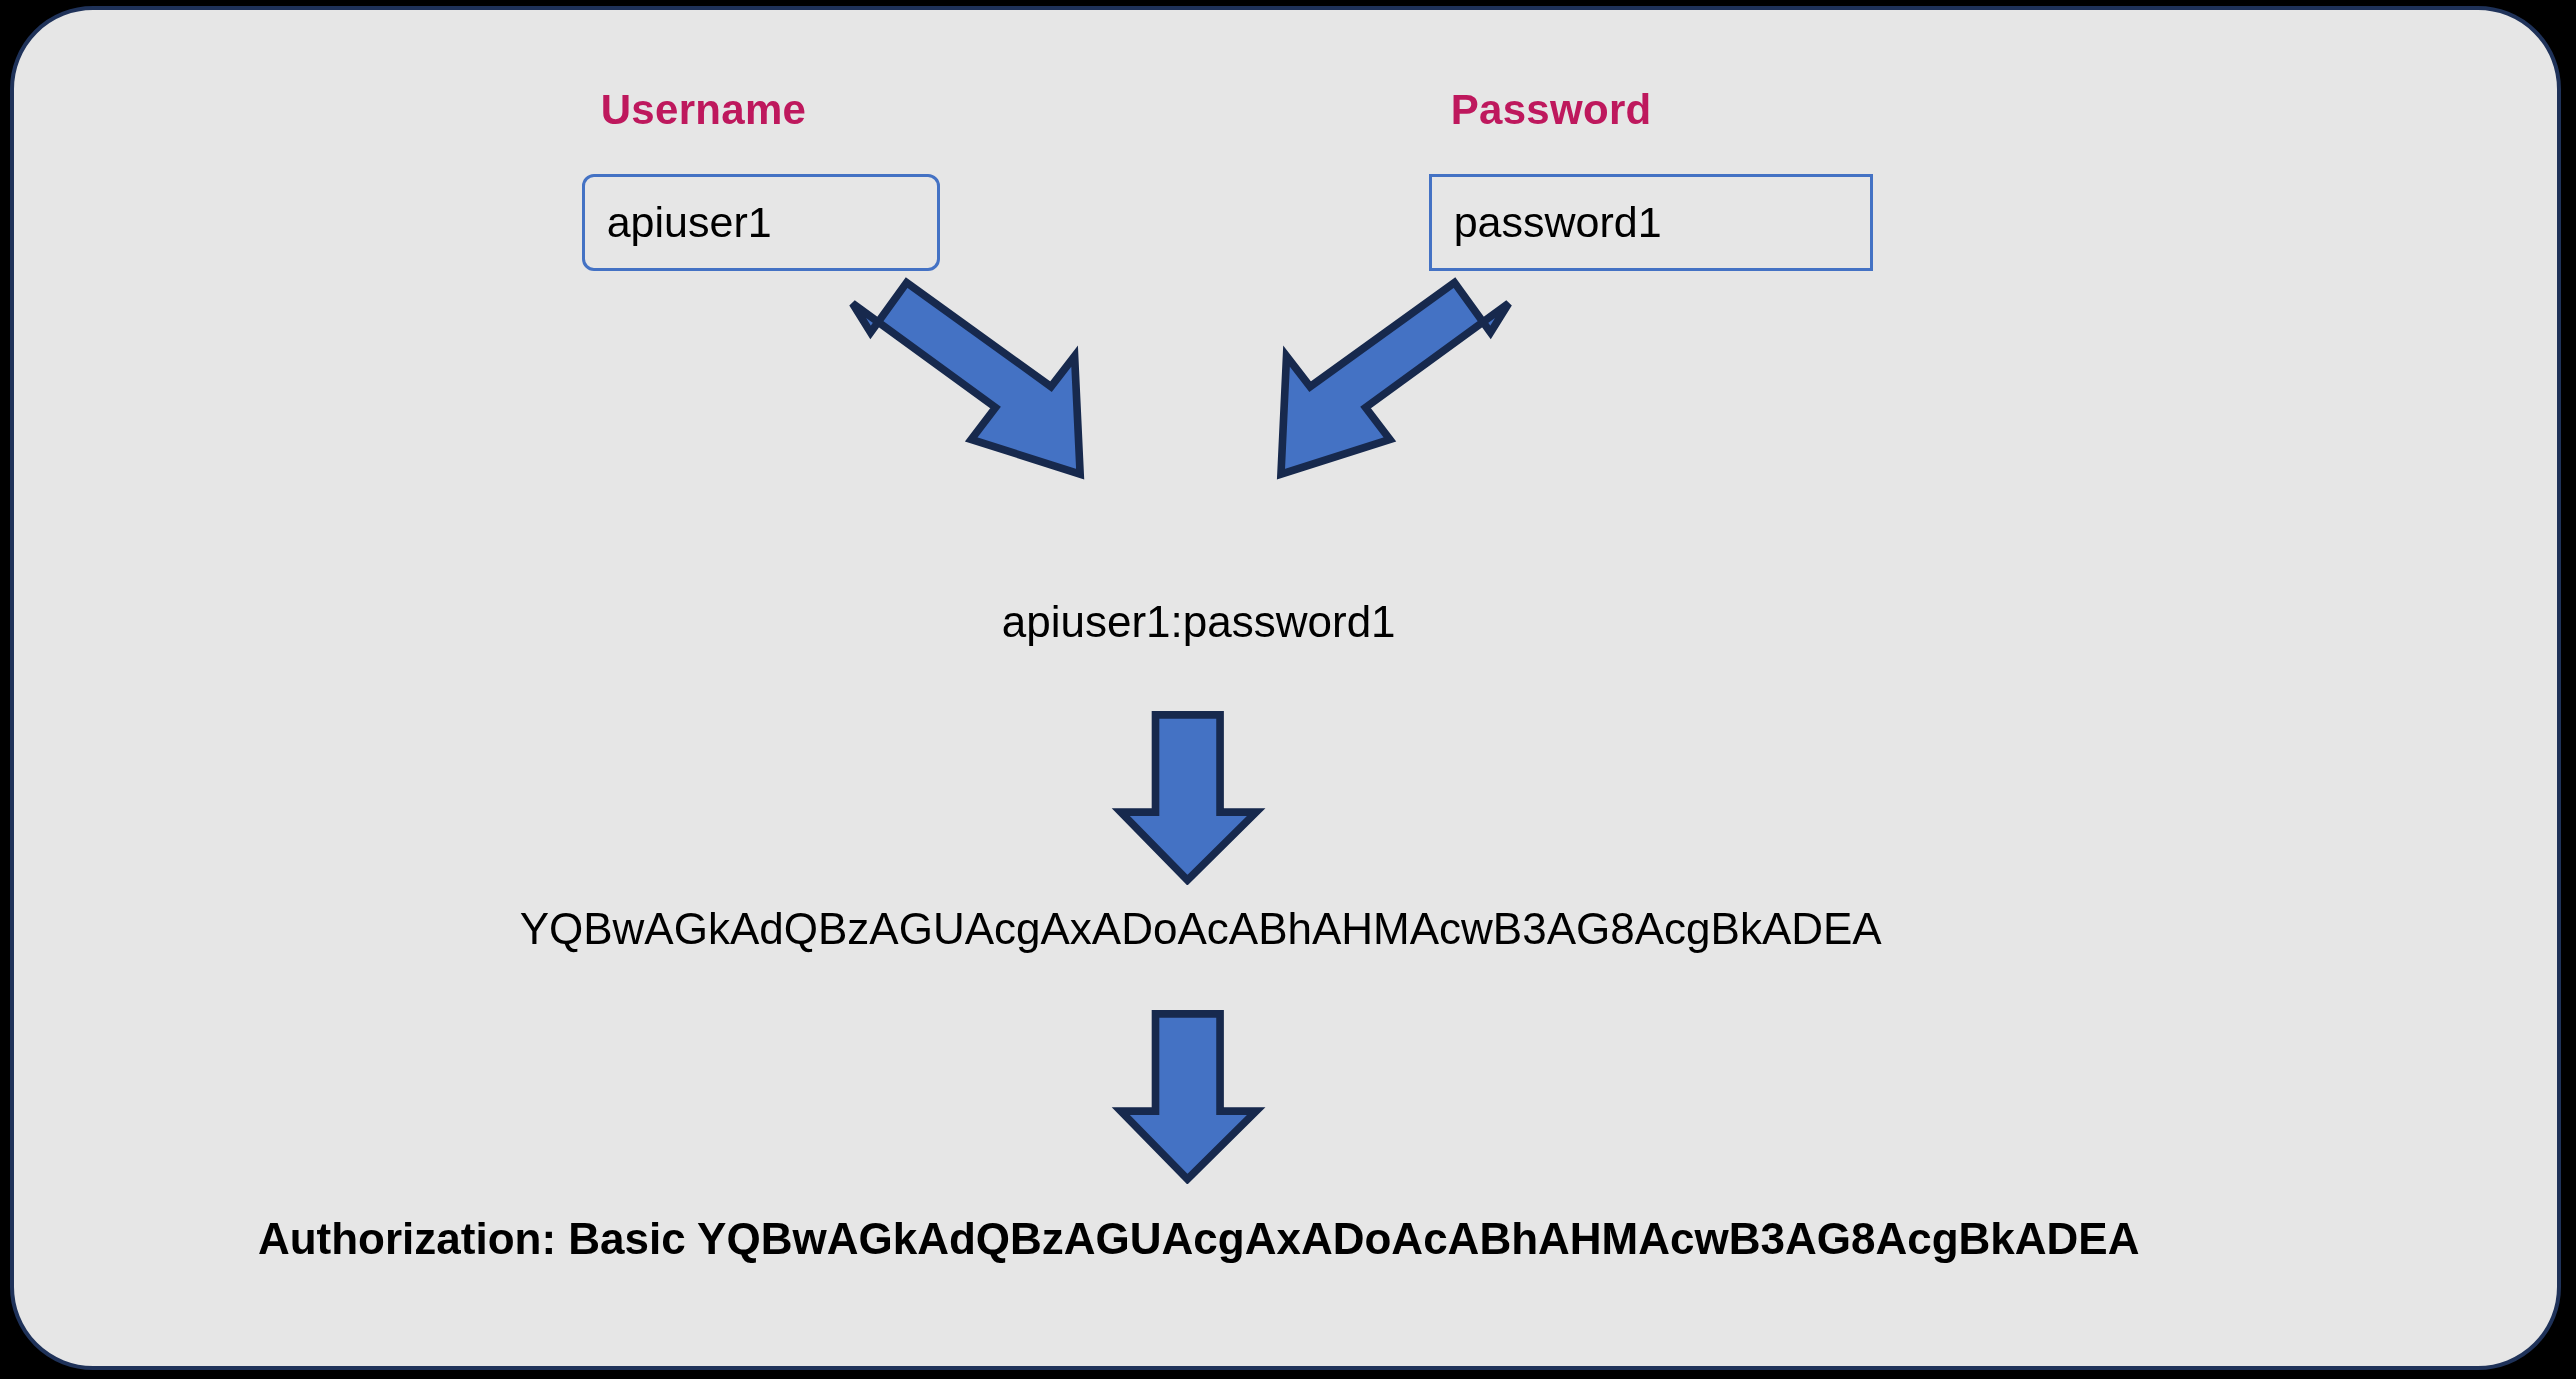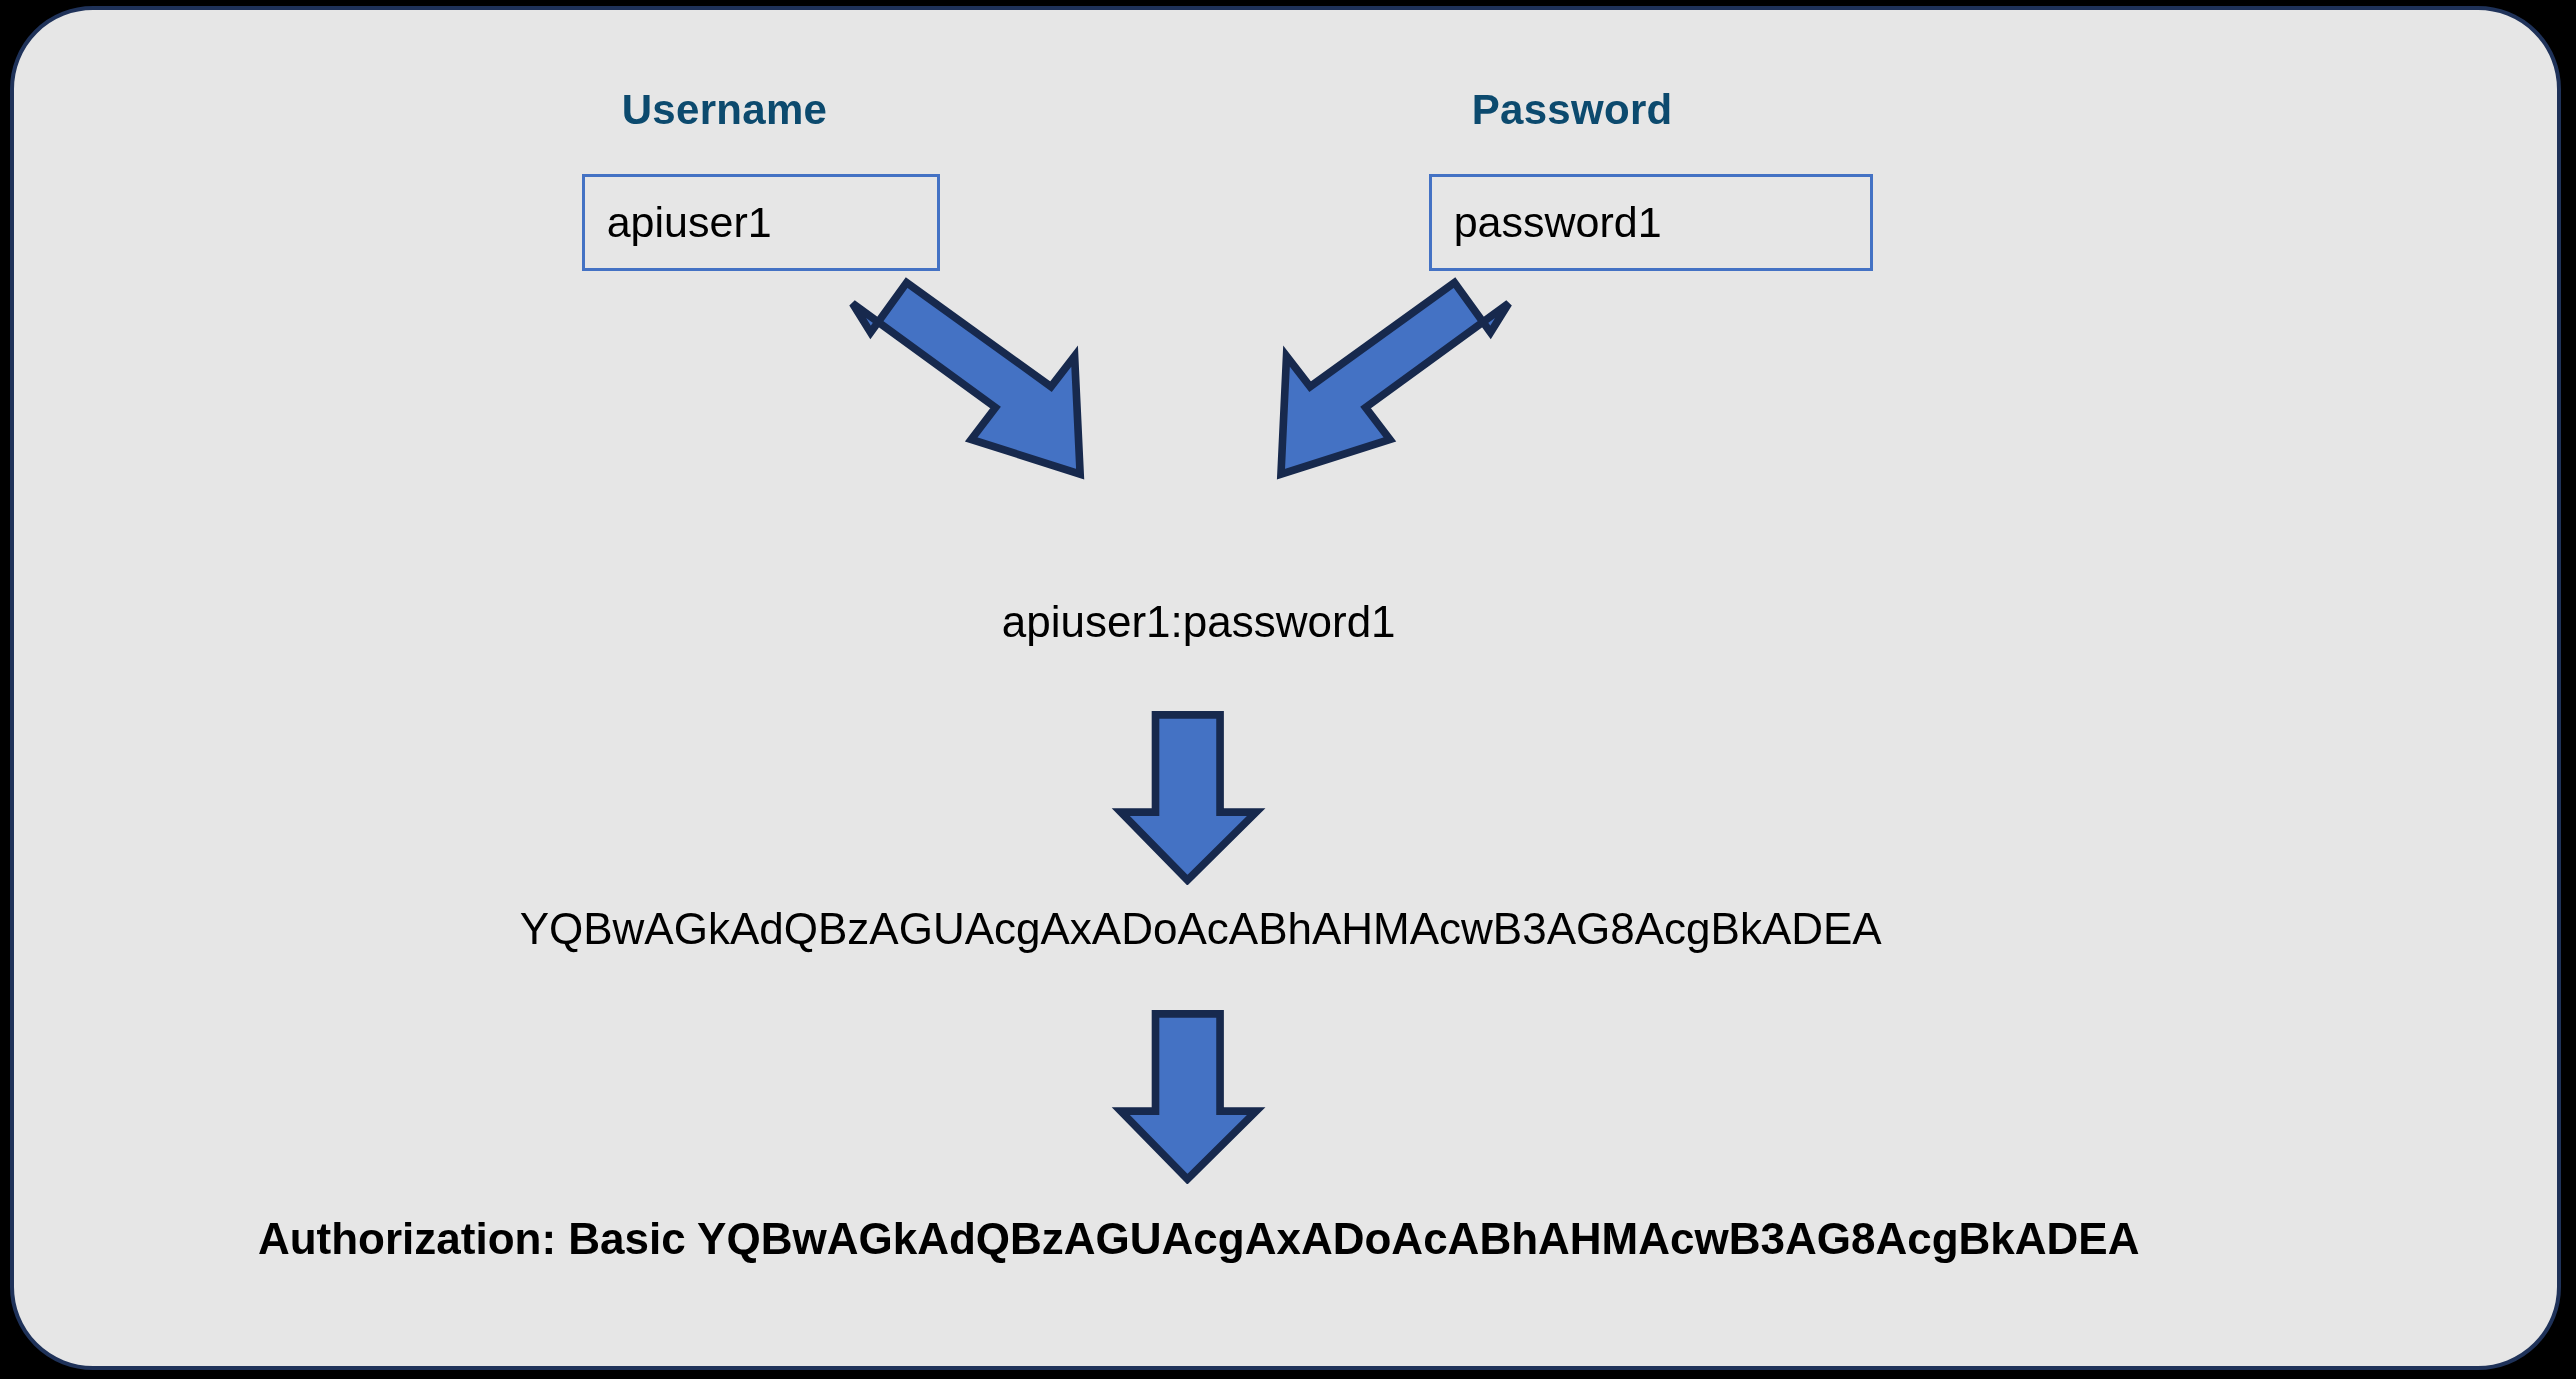--- a/index.html
+++ b/index.html
@@ -25,44 +25,43 @@
     background: #E6E6E6;
     border: 4.9px solid #1F3259;
     border-radius: 83px;
   }
 
   
   .field-label {
     position: absolute;
     font-weight: bold;
     font-size: 42px;
-    color: #0c4a6e;
+    color: #be185d;
     white-space: nowrap;
     letter-spacing: 0.3px;
-    margin-left: 21px;
   }
   #username-label { left: 587px; top: 76px; }
   #password-label { left: 1437px; top: 76px; }
 
   
   .field-box {
     position: absolute;
     box-sizing: border-box;
     background: #E6E6E6;
     border: 3.5px solid #4472C4;
     display: flex;
     align-items: center;
   }
   .field-value {
     font-size: 43px;
     color: #000000;
     padding-left: 22px;
     white-space: nowrap;
   }
-  #username-box { left: 568px; top: 164px; width: 358px; height: 97px; }
+  #username-box { left: 568px; top: 164px; width: 358px; height: 97px; border-radius: 12px; }
   #password-box { left: 1415px; top: 164px; width: 444px; height: 97px; }
 
   
   .flow-text {
     position: absolute;
     font-size: 44px;
     color: #000000;
     white-space: nowrap;
     text-align: center;
   }

